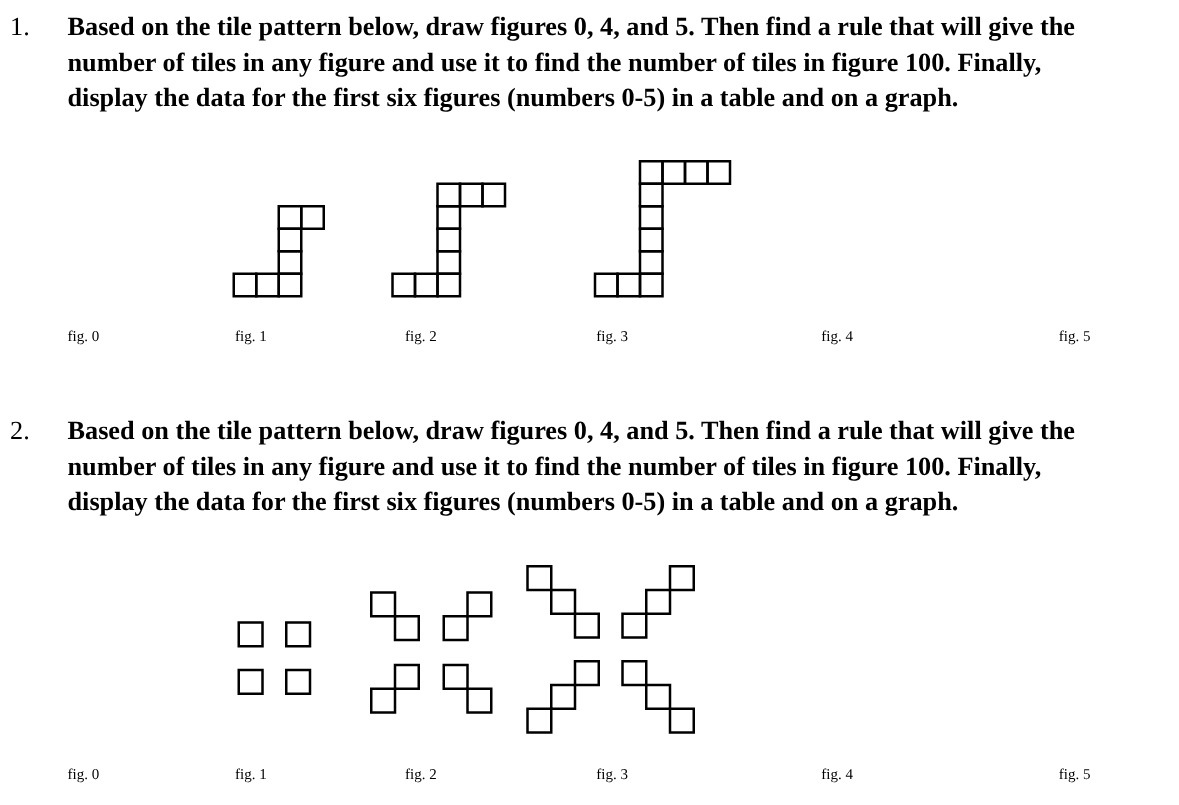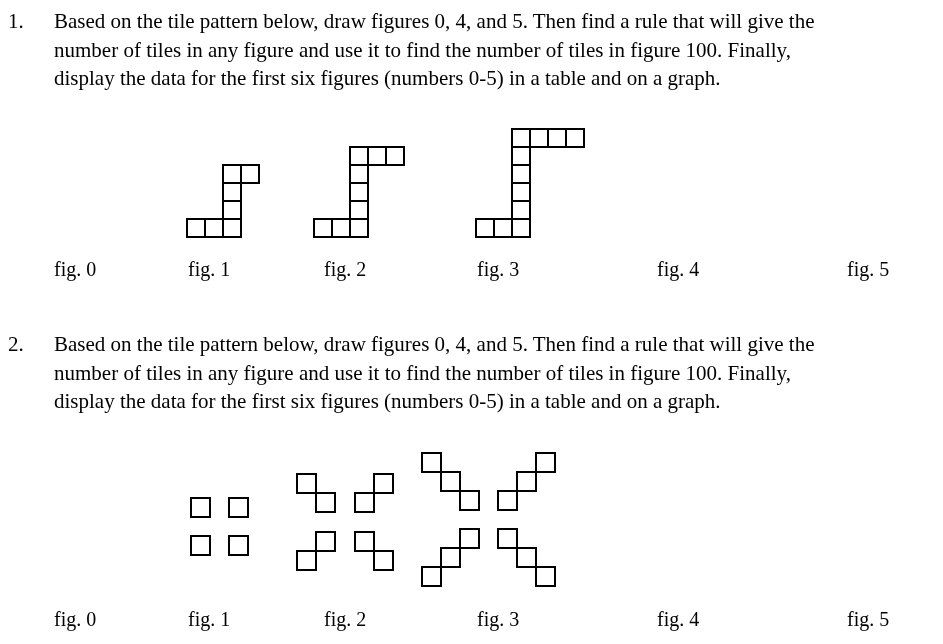--- a/index.html
+++ b/index.html
@@ -1,21 +1,21 @@
 <!DOCTYPE html>
 <html><head>
 <meta charset="utf-8">
 <style>
   html, body { margin: 0; padding: 0; background: #ffffff; }
   body { width: 943px; height: 644px; position: relative; overflow: hidden;
          font-family: "Liberation Serif", "DejaVu Serif", serif; color: #000; }
   .problem-num { position: absolute; font-size: 21px; line-height: 28px; }
-  .problem-text { position: absolute; left: 54px; width: 885px; font-size: 21px; line-height: 28.5px; }
+  .problem-text { position: absolute; left: 54px; width: 885px; font-size: 21px; line-height: 28.5px; font-weight: bold; }
   .problem-text div { white-space: nowrap; }
-  .fig-label { position: absolute; font-size: 20px; line-height: 20px; white-space: nowrap; text-align: right; }
+  .fig-label { position: absolute; font-size: 12px; line-height: 20px; white-space: nowrap; text-align: right; }
   svg.figs { position: absolute; left: 0; top: 0; }
   svg.figs rect { fill: none; stroke: #000; stroke-width: 2; }
 </style>
 </head>
 <body>
 
 <div class="problem-num" style="left:8px; top:7px;">1.</div>
 <div class="problem-text" style="top:7px;">
   <div>Based on the tile pattern below, draw figures 0, 4, and 5.  Then find a rule that will give the</div>
   <div>number of tiles in any figure and use it to find the number of tiles in figure 100.  Finally,</div>

